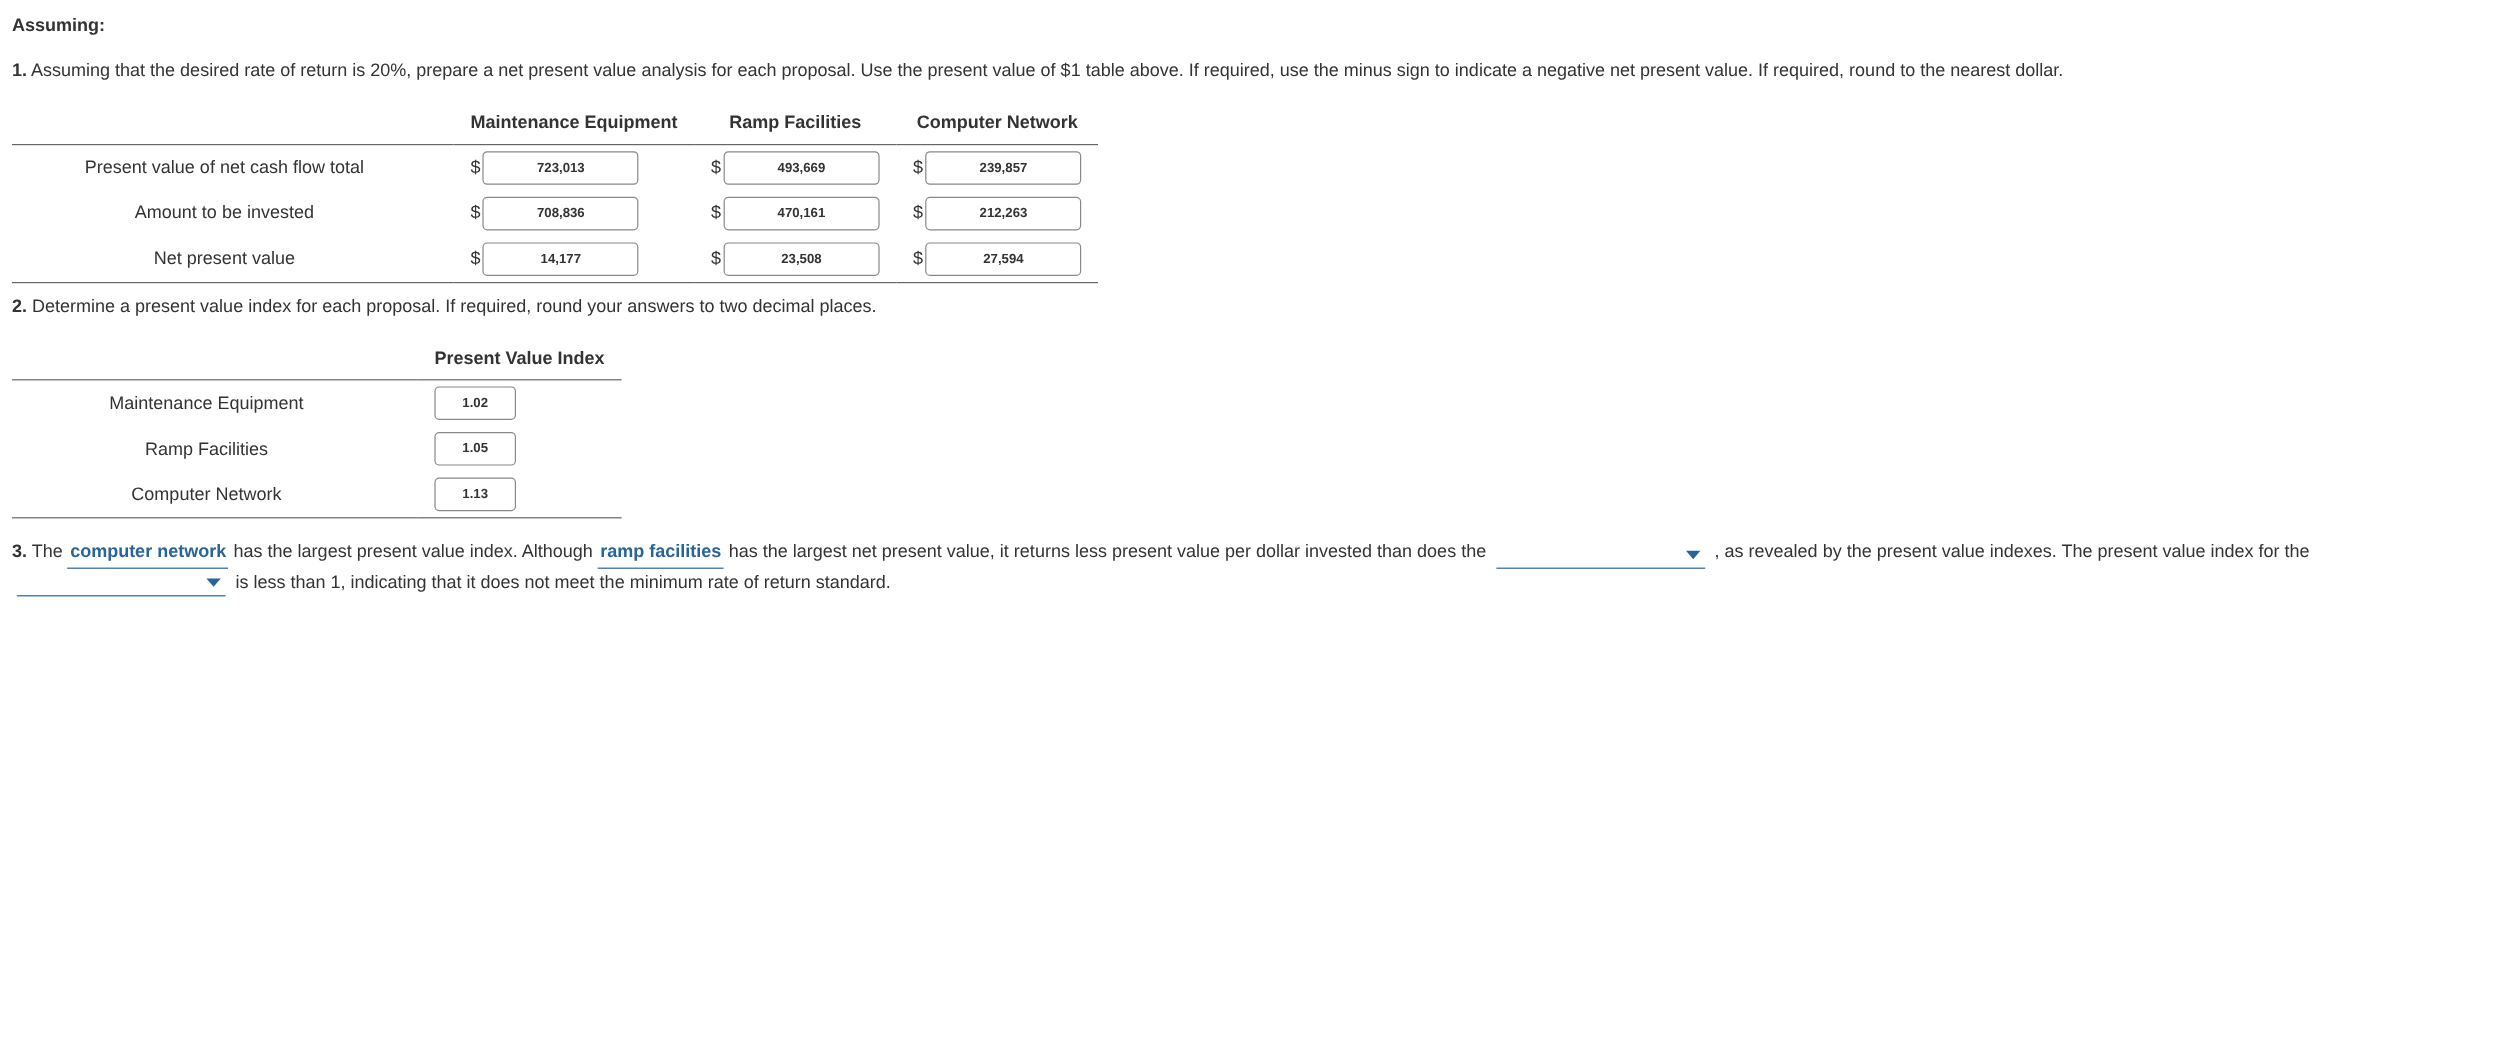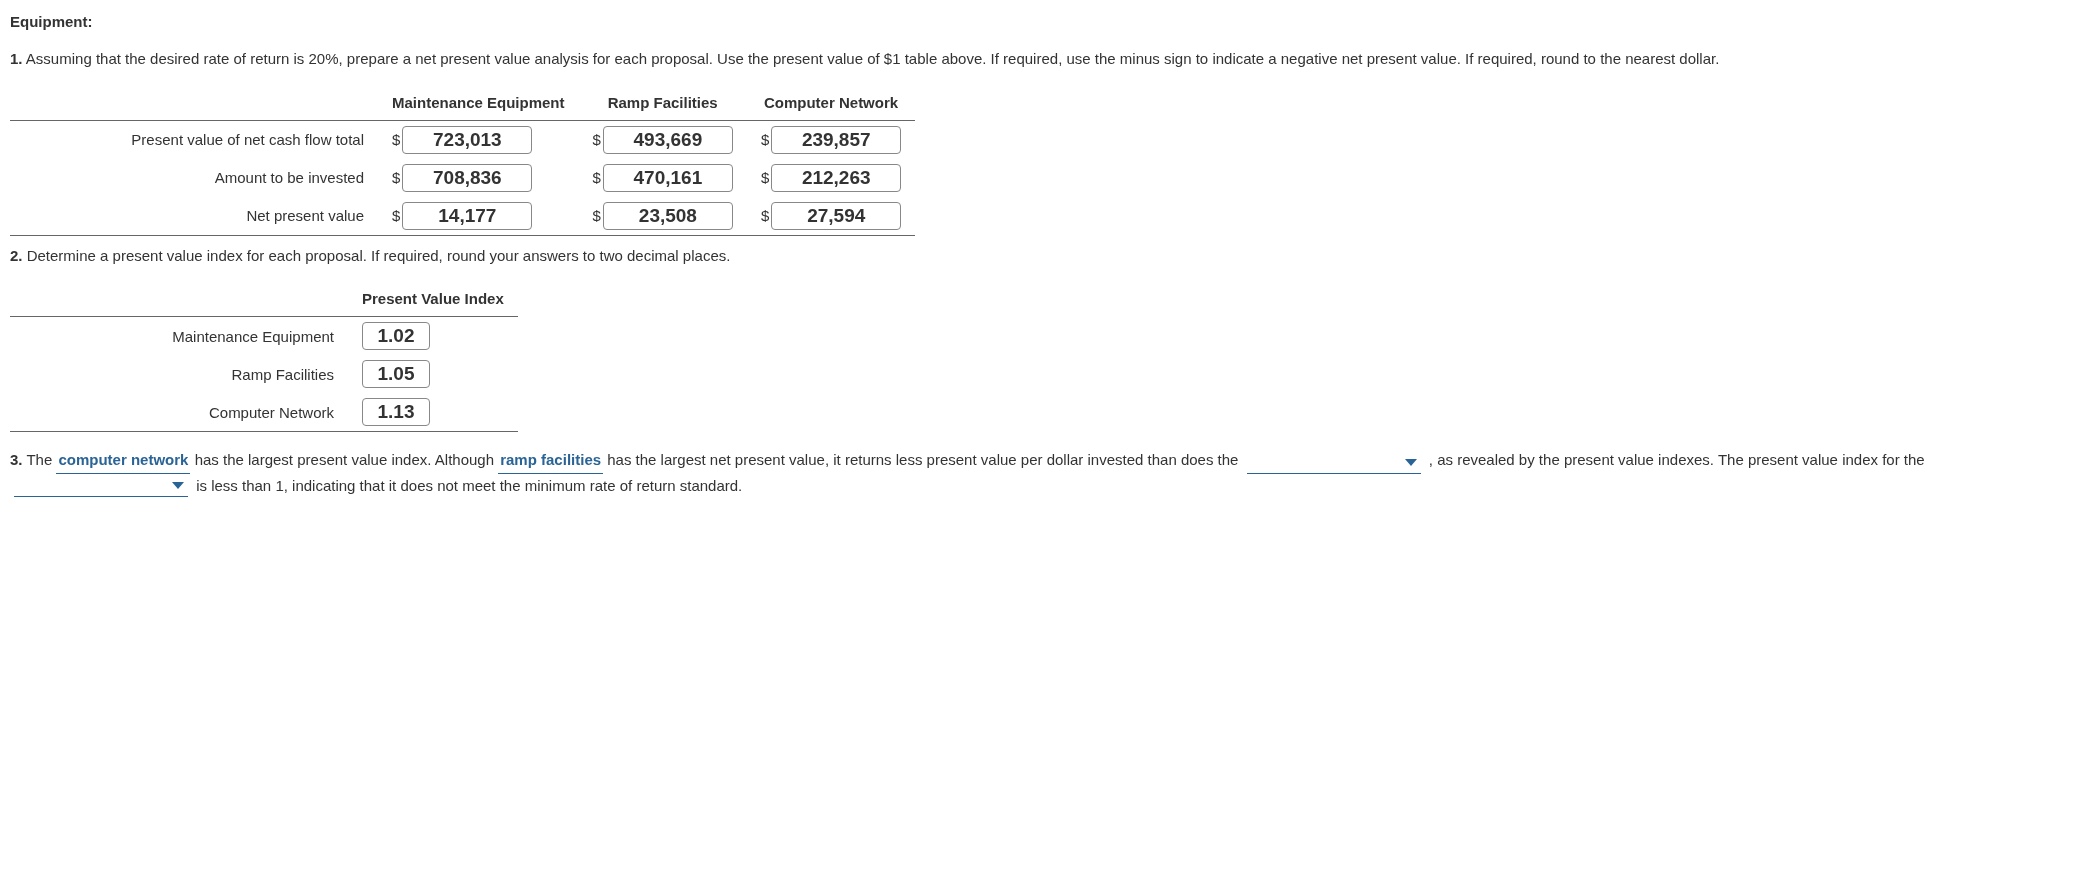--- a/index.html
+++ b/index.html
@@ -33,38 +33,38 @@
     }
     table.grid th.rowhead-col {
       text-align: left;
       border-bottom: 1px solid #666;
       width: 340px;
     }
     table.grid td {
       padding: 5px 14px;
     }
     table.grid td.rowhead {
-      text-align: right;
+      text-align: center;
       padding-left: 0;
     }
     .input-wrap {
       display: inline-flex;
       align-items: center;
       justify-content: center;
     }
     .dollar {
       margin-right: 2px;
     }
     input.money {
       width: 130px;
       height: 28px;
       border: 1px solid #888;
       border-radius: 4px;
       text-align: center;
-      font-size: 19px;
+      font-size: 11px;
       font-family: inherit;
       font-weight: bold;
       color: #333;
       padding: 0 6px;
       box-sizing: border-box;
     }
     input.idx {
       width: 68px;
     }
     table.idx-table th.rowhead-col {
@@ -99,21 +99,21 @@
       border-right: 6px solid transparent;
       border-top: 7px solid #2a6496;
     }
     .para {
       margin: 16px 0 4px 0;
     }
   </style>
 </head>
 <body>
 
-<div class="heading">Equipment:</div>
+<div class="heading">Assuming:</div>
 
 <p class="question-text">
   <span class="q-num">1.</span>
   <span>Assuming that the desired rate of return is 20%, prepare a net present value analysis for each proposal. Use the present value of $1 table above. If required, use the minus sign to indicate a negative net present value. If required, round to the nearest dollar.</span>
 </p>
 
 <table class="grid">
   <thead>
     <tr>
       <th class="rowhead-col"></th>

